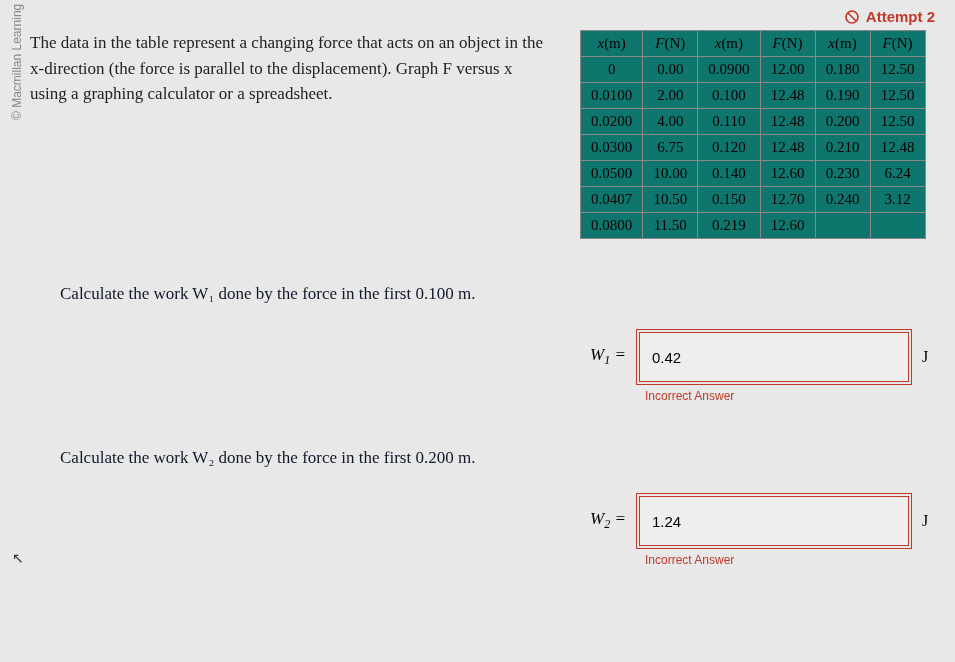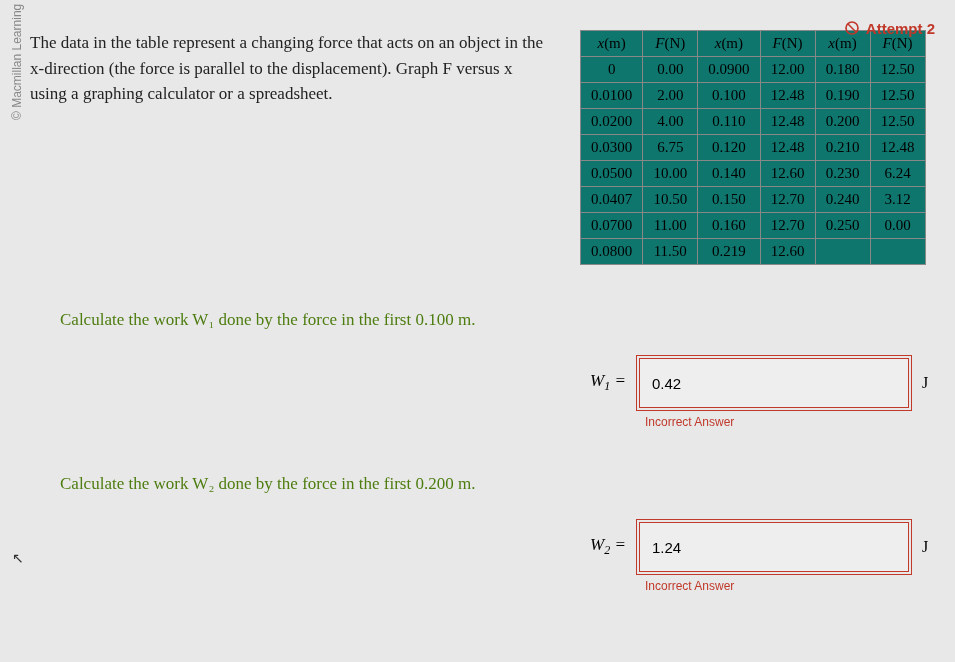--- a/index.html
+++ b/index.html
@@ -6,28 +6,28 @@
     body {
       font-family: Georgia, 'Times New Roman', serif;
       background: #e8e8e8;
       width: 955px;
       height: 662px;
       position: relative;
       overflow: hidden;
     }
     .attempt-badge {
       position: absolute;
-      top: 20px;
+      top: 8px;
       right: 20px;
       color: #c0392b;
       font-family: Arial, sans-serif;
       font-weight: bold;
       font-size: 15px;
       display: flex;
-      align-items: flex-start;
+      align-items: flex-end;
       gap: 6px;
     }
     .attempt-badge svg { width: 16px; height: 16px; }
     .watermark {
       position: absolute;
       left: 10px;
       top: 120px;
       transform: rotate(-90deg);
       transform-origin: left top;
       color: #888;
@@ -64,21 +64,21 @@
     .data-table th {
       font-weight: normal;
       font-style: italic;
     }
     .data-table th .unit { font-style: normal; }
     .question-block {
       margin-top: 45px;
     }
     .question-text {
       font-size: 17px;
-      color: #4d7c0f;
+      color: #0f172a;
       margin-left: 30px;
       margin-bottom: 25px;
     }
     .answer-row {
       display: flex;
       align-items: center;
       margin-left: 560px;
       gap: 10px;
     }
     .answer-label {
@@ -194,28 +194,20 @@
           </tr>
           <tr>
             <td>0.0407</td>
             <td>10.50</td>
             <td>0.150</td>
             <td>12.70</td>
             <td>0.240</td>
             <td>3.12</td>
           </tr>
           <tr>
-            <td>0.0700</td>
-            <td>11.00</td>
-            <td>0.160</td>
-            <td>12.70</td>
-            <td>0.250</td>
-            <td>0.00</td>
-          </tr>
-          <tr>
             <td>0.0800</td>
             <td>11.50</td>
             <td>0.219</td>
             <td>12.60</td>
             <td></td>
             <td></td>
           </tr>
         </tbody>
     </table>
   </div>

